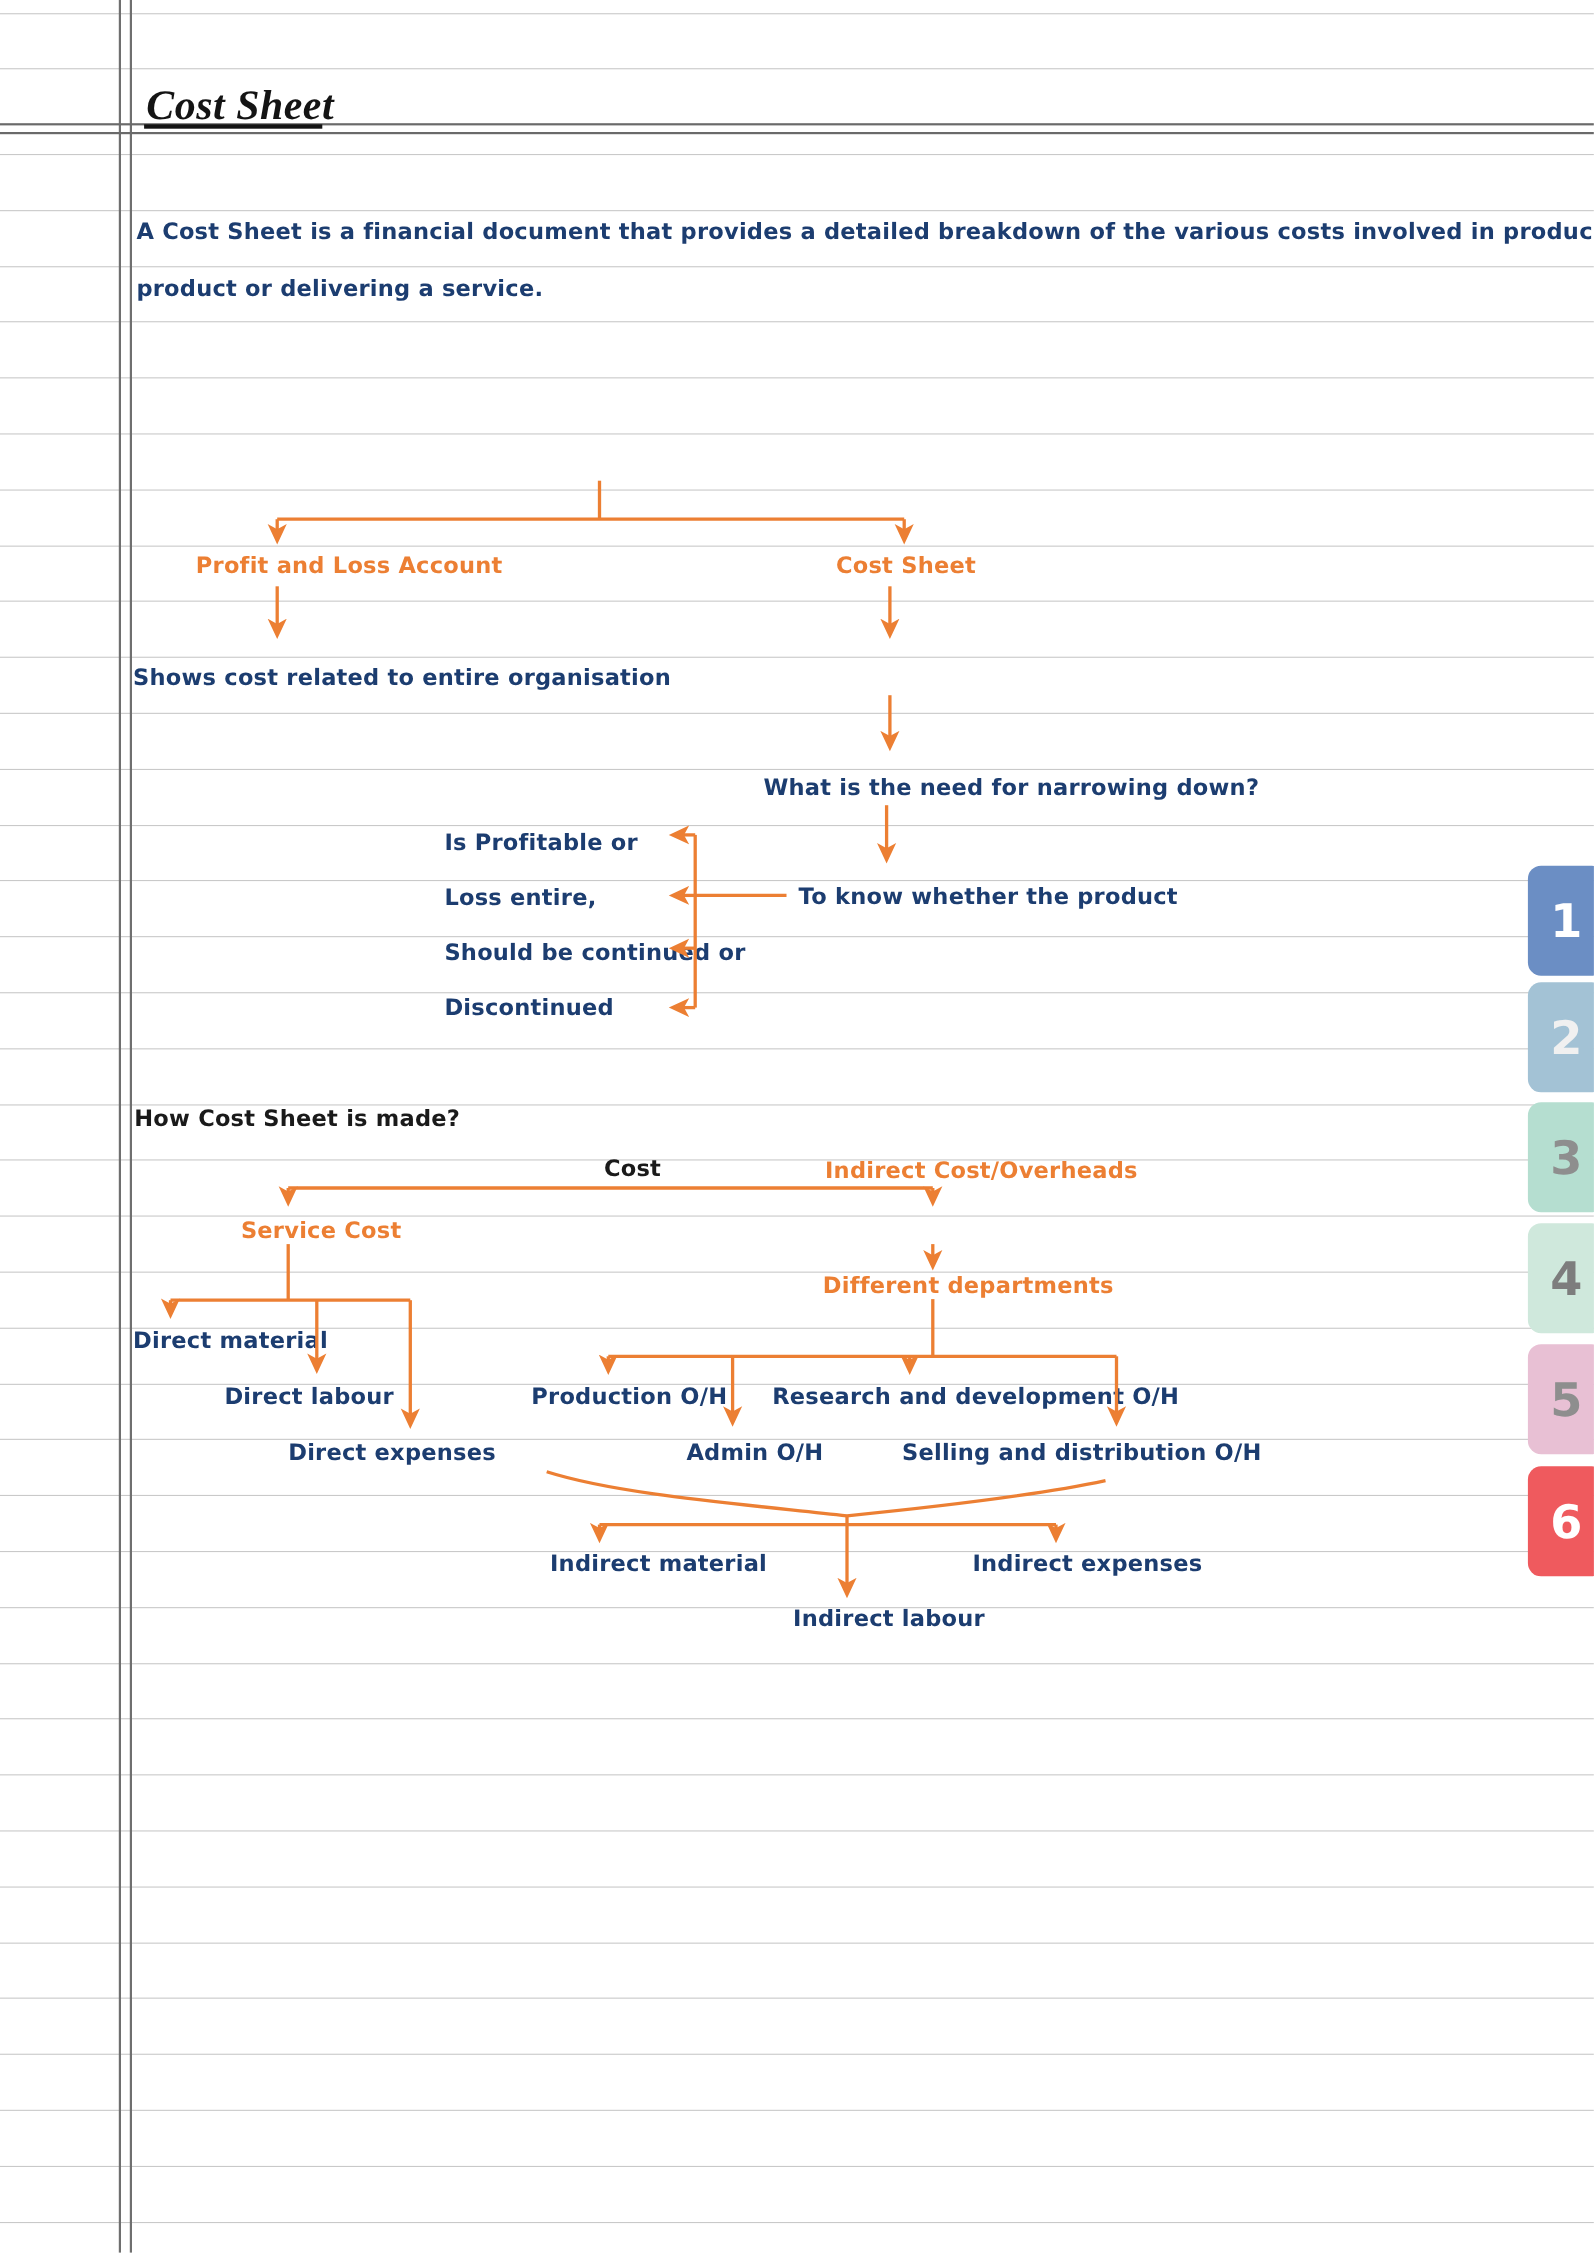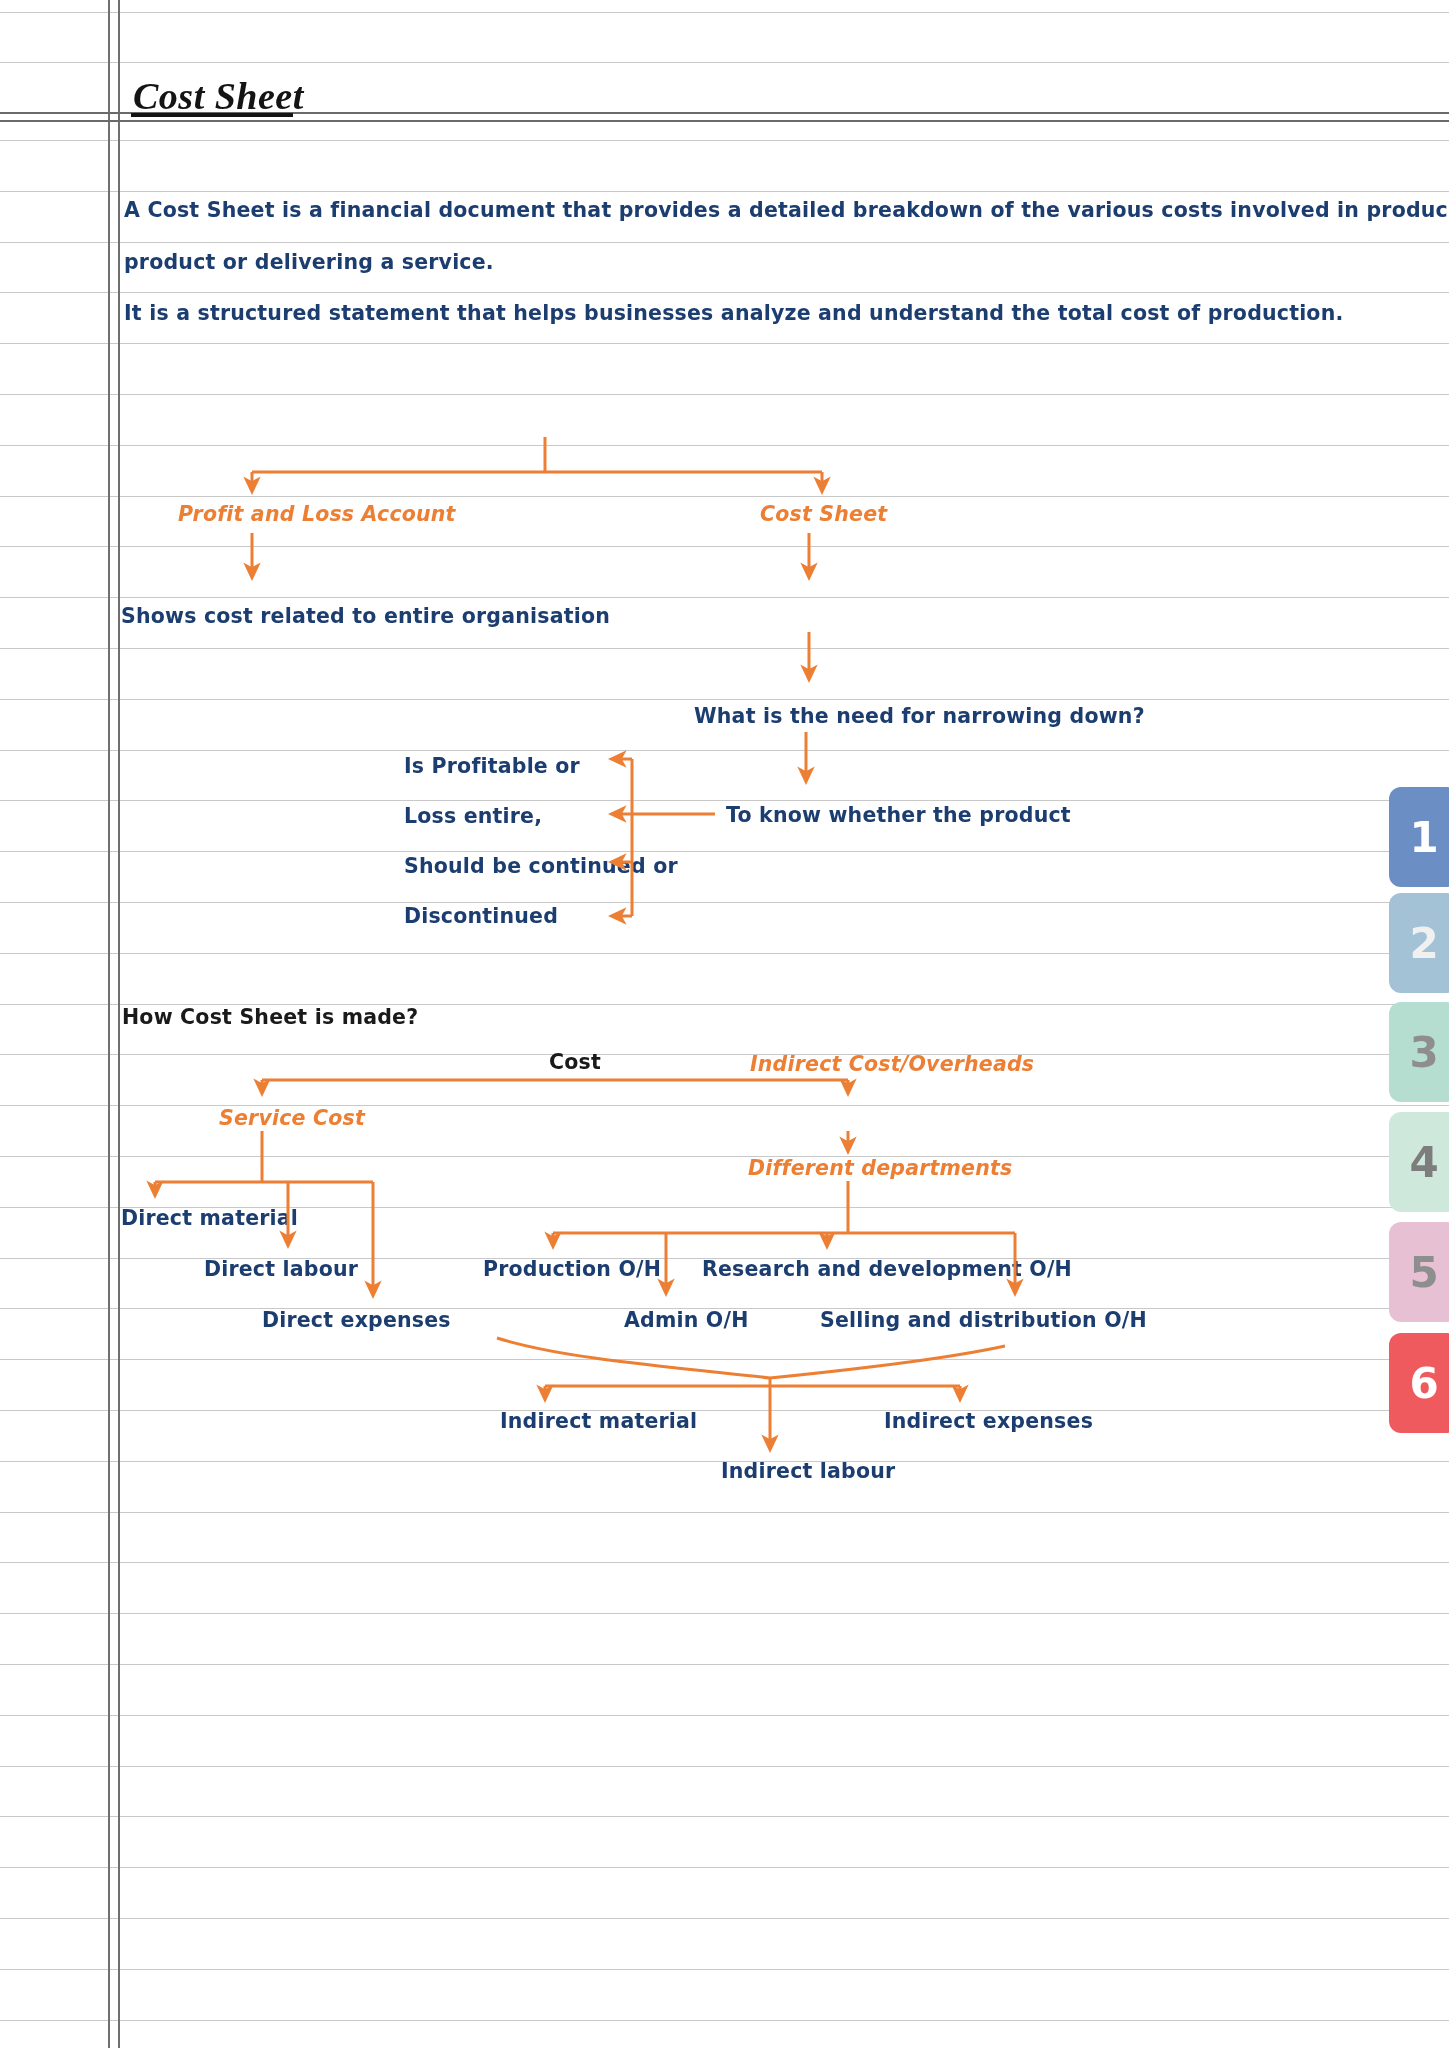--- a/index.html
+++ b/index.html
@@ -10,21 +10,21 @@
 
   
   .rule{position:absolute;left:0;width:1449px;height:1px;background:#c9c9c9;}
   .topbar{position:absolute;left:0;width:1449px;height:2px;background:#6a6a6a;}
   .vline{position:absolute;top:0;width:2px;height:2048px;background:#6f6f6f;}
 
   
   .hand{font-family:"DejaVu Sans", sans-serif;font-weight:700;letter-spacing:.2px;
         color:#1c3d70;white-space:nowrap;position:absolute;}
   .hand.blk{color:#1a1a1a;font-weight:600;}
-  .hand.org{color:#ec7f33;font-style:italic;}
+  .hand.org{color:#ec7f33;}
   .sz-body{font-size:20.5px;}
   .sz-mid{font-size:20.5px;}
 
   #title{position:absolute;left:133px;top:74px;font-family:"Liberation Serif", serif;
          font-weight:700;font-style:italic;font-size:38px;color:#141414;
          letter-spacing:.5px;}
   #title-ul{position:absolute;left:131px;top:113px;width:162px;height:4px;background:#141414;}
 
   
   #arrows{position:absolute;left:0;top:0;width:1449px;height:2048px;pointer-events:none;}
@@ -87,21 +87,20 @@
   <div class="vline" style="left:118px"></div>
 
   <div class="topbar" style="top:112px"></div>
   <div class="topbar" style="top:120px"></div>
 
   <div id="title">Cost Sheet</div>
   <div id="title-ul"></div>
 
   <div class="hand sz-body" style="left:124px;top:198px">A Cost Sheet is a financial document that provides a detailed breakdown of the various costs involved in producing a</div>
   <div class="hand sz-body" style="left:124px;top:250px">product or delivering a service.</div>
-  <div class="hand sz-body" style="left:124px;top:301px">It  is a structured statement that helps businesses analyze and understand the total cost of production.</div>
 
 
   <div class="hand org sz-mid" style="left:178px;top:502px">Profit and Loss Account</div>
   <div class="hand org sz-mid" style="left:760px;top:502px">Cost Sheet</div>
 
   <div class="hand sz-mid" style="left:121px;top:604px">Shows cost related to entire organisation</div>
 
   <div class="hand sz-mid" style="left:694px;top:704px">What is the need for narrowing down?</div>
 
   <div class="hand sz-mid" style="left:726px;top:803px">To know whether the product</div>

